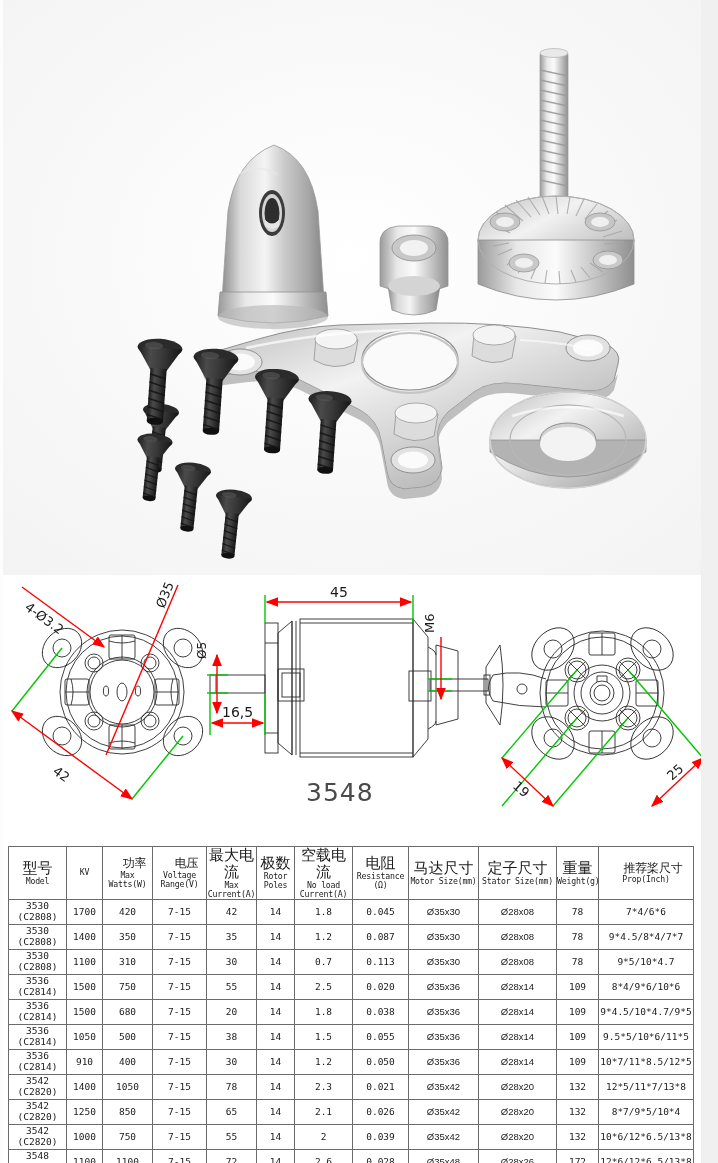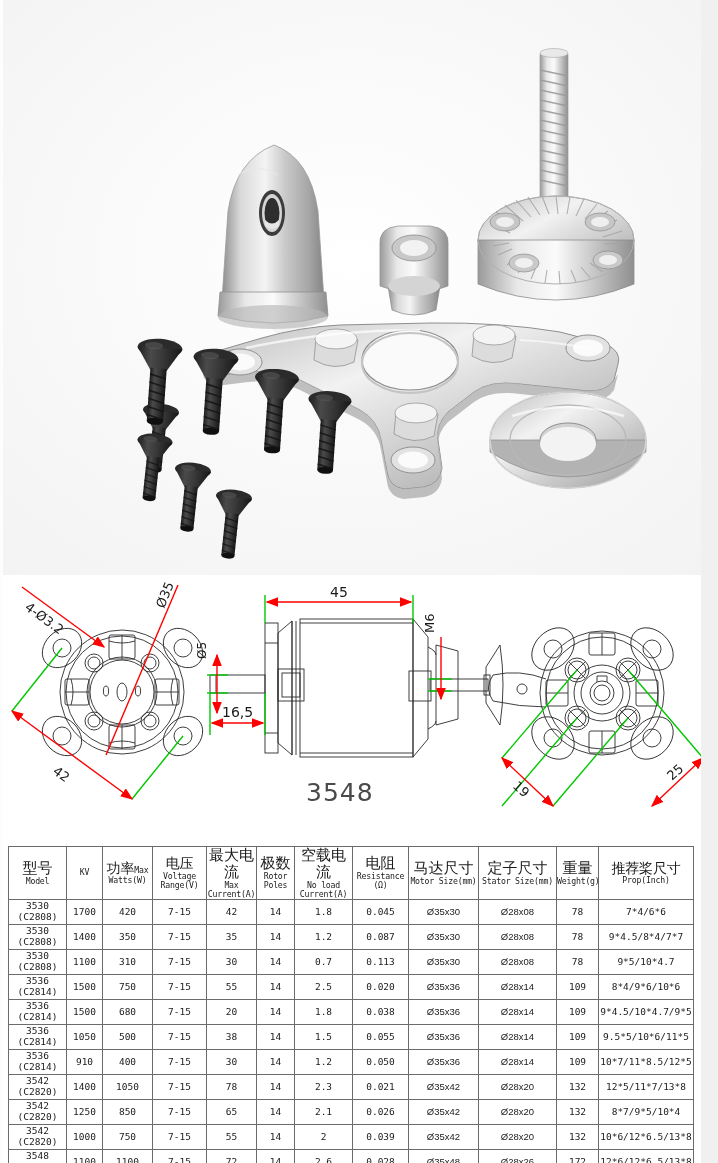--- a/index.html
+++ b/index.html
@@ -111,21 +111,22 @@
     font-size: 8.2px;
     letter-spacing: -0.2px;
   }
   .hdr-inline {
     display: block;
     font-size: 8.2px;
     letter-spacing: -0.2px;
   }
   .hdr-inline .cn {
     font-family: "DejaVu Sans", sans-serif;
-    font-size: 14px;
+    font-size: 12px;
+    margin-left: 14px;
   }
   .hdr-inline .en {
     font-family: "DejaVu Sans Mono", monospace;
     font-size: 8.2px;
   }
   .model-cell {
     font-size: 8.6px;
     line-height: 1.15;
     margin-left: 8px;
   }

